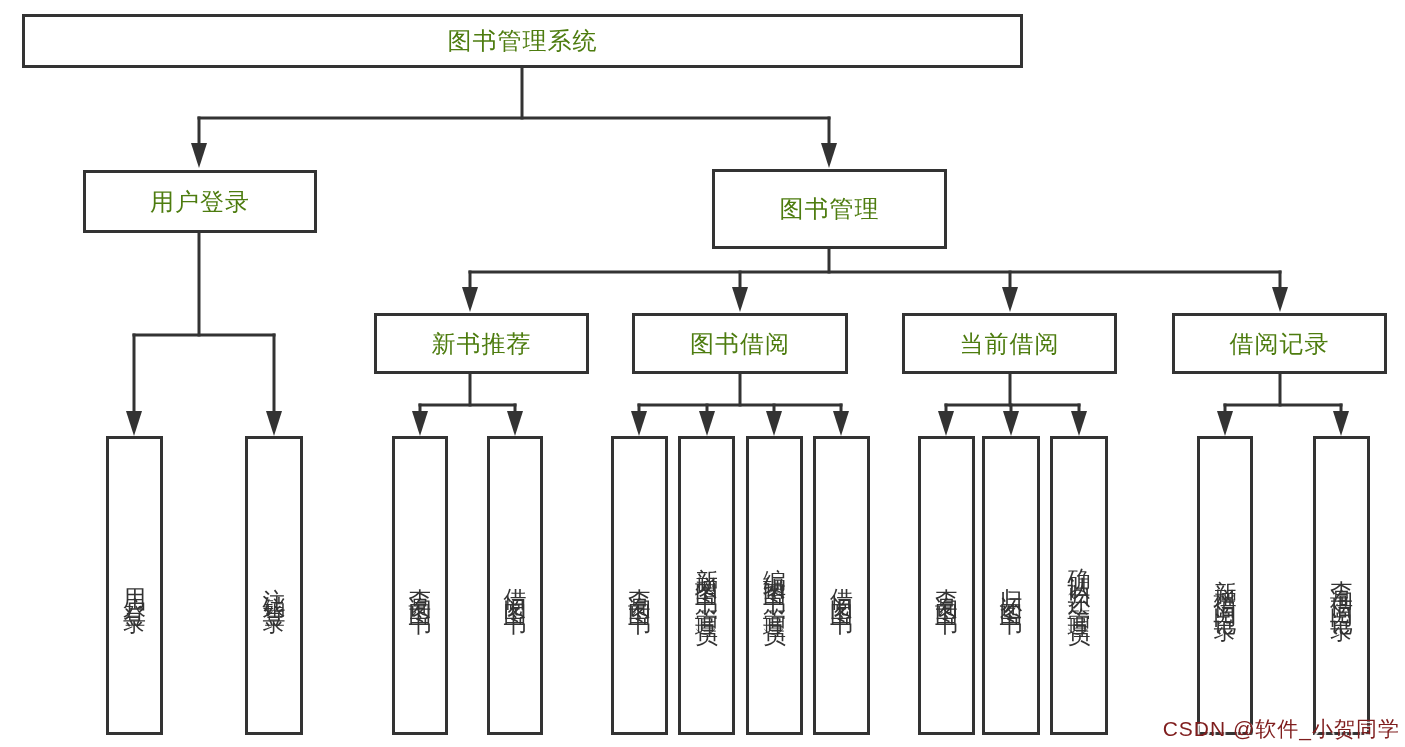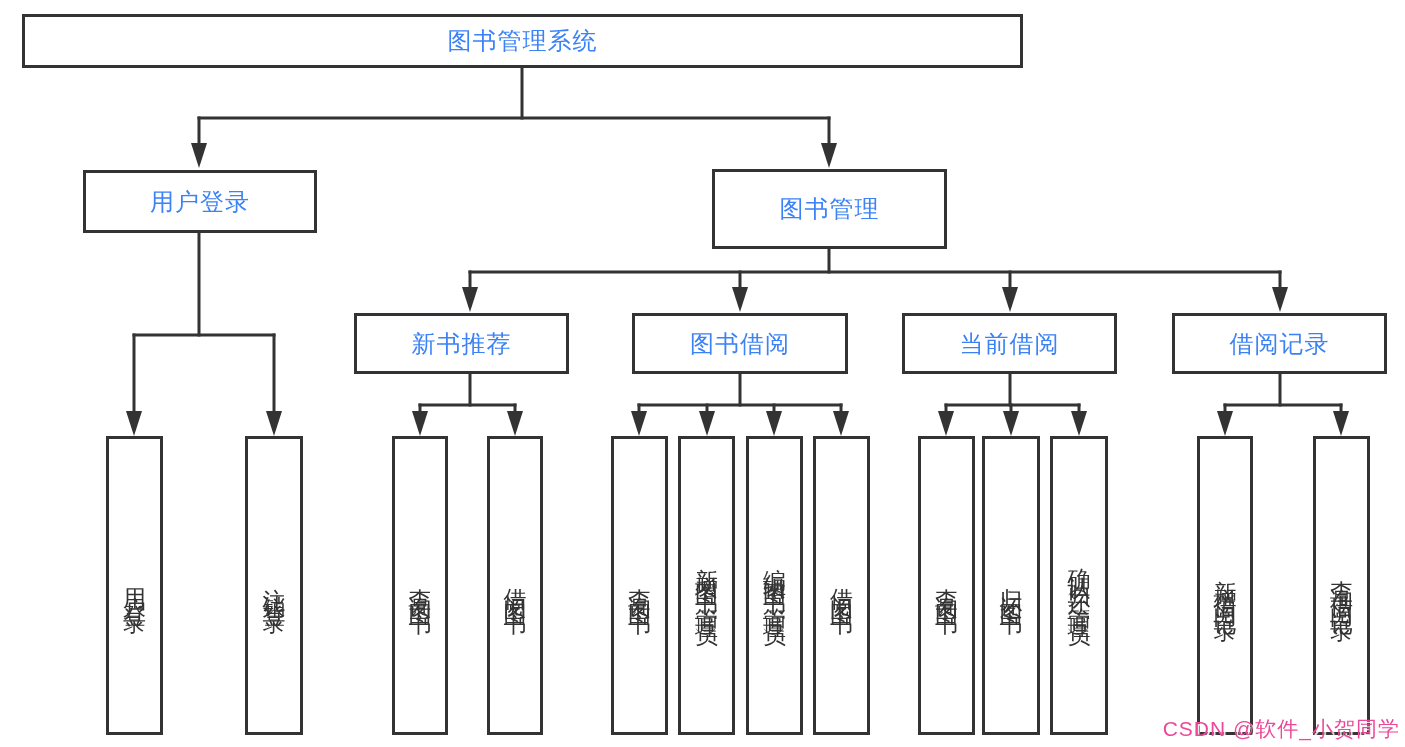--- a/index.html
+++ b/index.html
@@ -20,40 +20,40 @@
     position: absolute;
     box-sizing: border-box;
     background: #ffffff;
     border: 3px solid #333333;
     display: flex;
     align-items: center;
     justify-content: center;
   }
   .hbox .lbl {
     font-size: 24px;
-    color: #3b82f6;
+    color: #4d7c0f;
     letter-spacing: 1px;
     white-space: nowrap;
   }
   .vbox .vlbl {
     writing-mode: vertical-rl;
     text-orientation: mixed;
     font-size: 23px;
     line-height: 1;
     color: #333333;
     letter-spacing: 8px;
     white-space: nowrap;
   }
   .watermark {
     position: absolute;
     right: 5px;
     bottom: 4px;
     font-size: 21px;
     letter-spacing: 1px;
-    color: #ec4899;
+    color: #7f1d1d;
     text-shadow: 2px 2px 1px #ffffff;
     white-space: nowrap;
     z-index: 10;
   }
 </style>
 </head>
 <body>
 
 <div id="canvas">
 
@@ -116,21 +116,21 @@
     <span class="lbl">图书管理系统</span>
   </div>
 
   <div class="box hbox" style="left:83px; top:170px; width:234px; height:63px">
     <span class="lbl">用户登录</span>
   </div>
   <div class="box hbox" style="left:712px; top:169px; width:235px; height:80px">
     <span class="lbl">图书管理</span>
   </div>
 
-  <div class="box hbox" style="left:354px; top:313px; width:215px; height:61px">
+  <div class="box hbox" style="left:374px; top:313px; width:215px; height:61px">
     <span class="lbl">新书推荐</span>
   </div>
   <div class="box hbox" style="left:902px; top:313px; width:215px; height:61px">
     <span class="lbl">当前借阅</span>
   </div>
   <div class="box hbox" style="left:632px; top:313px; width:216px; height:61px">
     <span class="lbl">图书借阅</span>
   </div>
   <div class="box hbox" style="left:1172px; top:313px; width:215px; height:61px">
     <span class="lbl">借阅记录</span>

